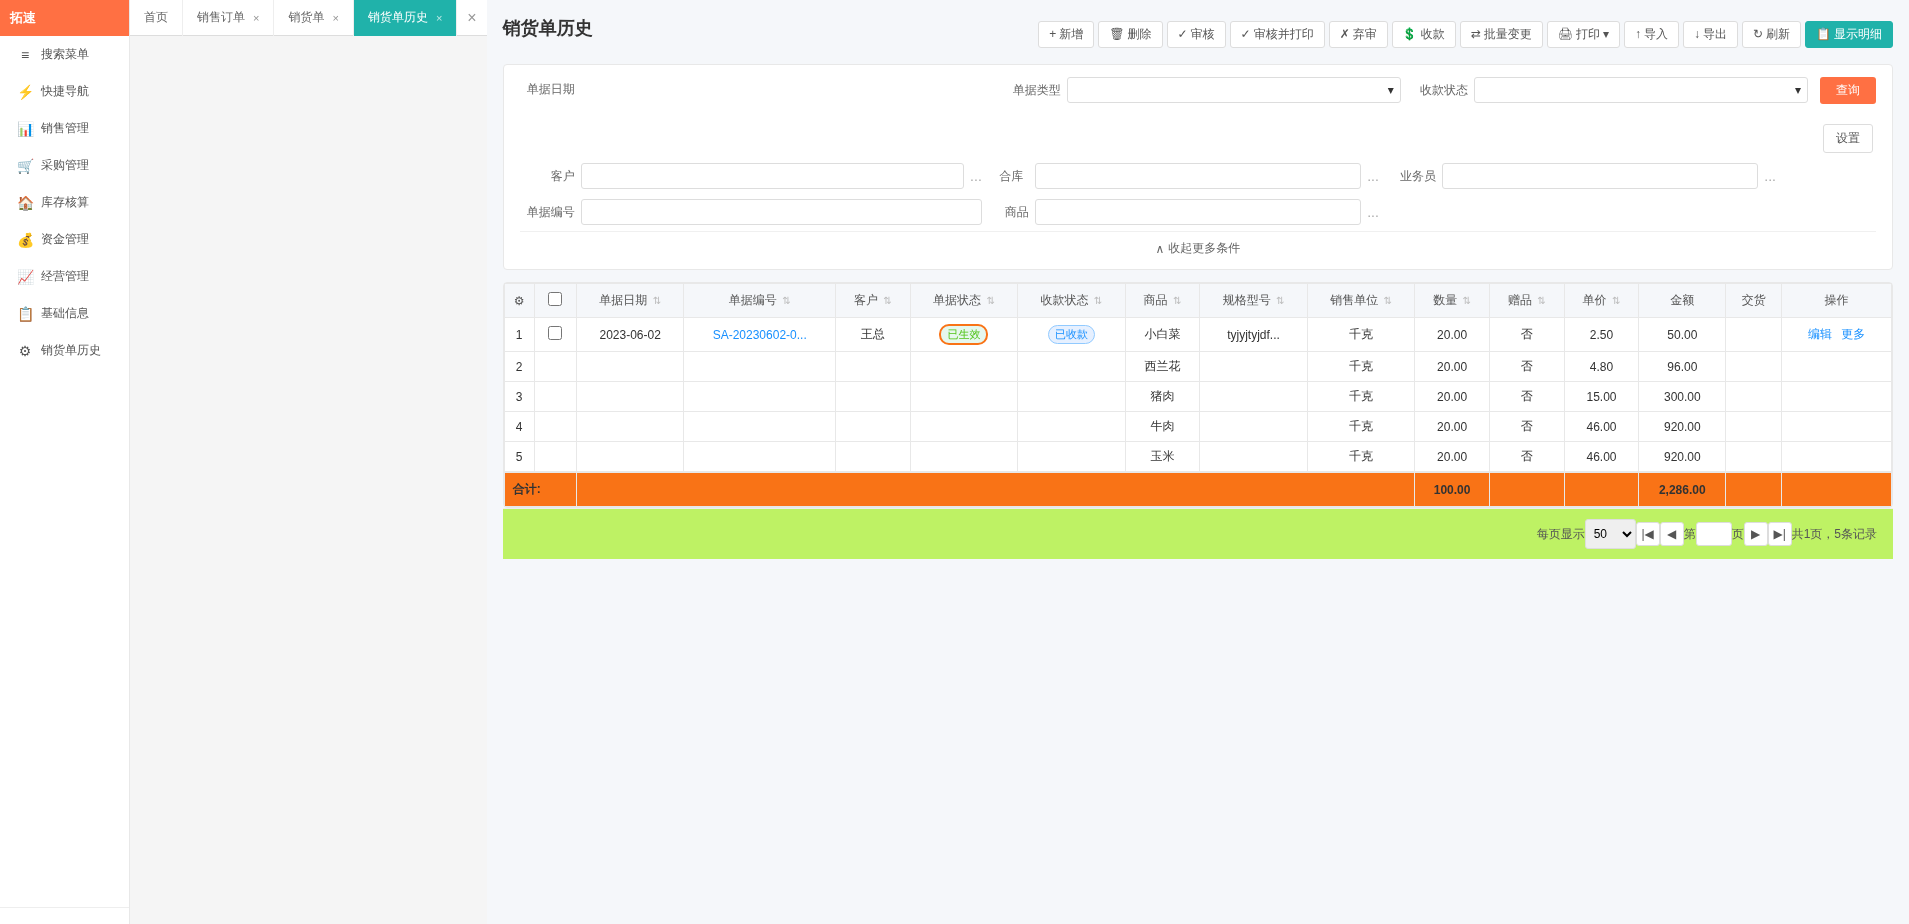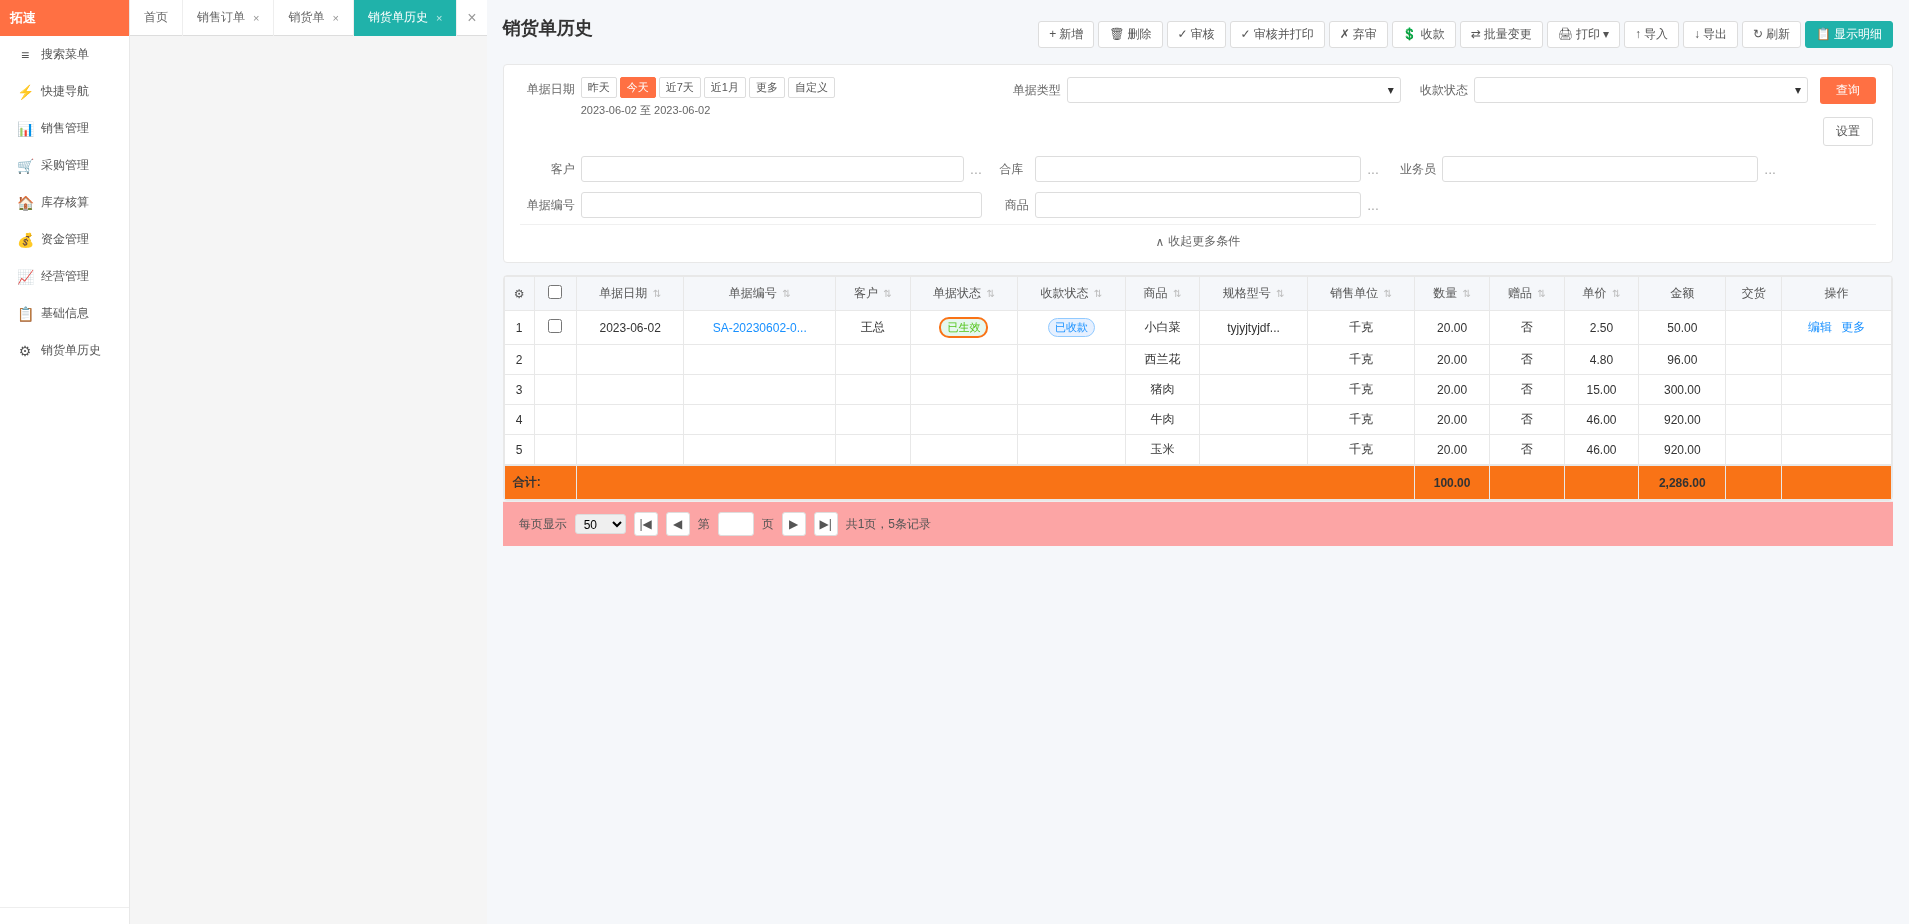--- a/index.html
+++ b/index.html
@@ -51,24 +51,24 @@
     .badge-green { background: #e6f7ee; color: #52c41a; border: 2px solid #f97316; }
     .badge-blue { background: #e6f0ff; color: #1890ff; border: 1px solid #91caff; }
     .action-btn { color: #1890ff; cursor: pointer; font-size: 12px; padding: 0 3px; font-family: Liberation Mono, monospace; }
     .sort-icon { color: #bbb; font-size: 10px; margin-left: 2px; cursor: pointer; }
 
     
     .summary-row { background: #f97316; border-top: 2px solid #e8e8e8; }
     .summary-row td { font-weight: bold; padding: 8px; }
 
     
-    .pagination { display: flex; align-items: center; justify-content: flex-start; padding: 10px 16px; background: #fca5a5; border-top: 1px solid #eee; gap: 8px; font-size: 12px; color: #555; }
+    .pagination { display: flex; align-items: center; justify-content: flex-end; padding: 10px 16px; background: #bef264; border-top: 1px solid #eee; font-size: 12px; color: #555; }
     .page-btn { width: 24px; height: 24px; display: flex; align-items: center; justify-content: center; border: 1px solid #ddd; border-radius: 3px; cursor: pointer; background: #fff; }
     .page-input { width: 36px; text-align: center; border: 1px solid #ddd; border-radius: 3px; padding: 2px; font-size: 12px; height: 24px; }
-    .page-select { border: 1px solid #ddd; border-radius: 3px; padding: 2px 4px; font-size: 12px; height: 20px; }
+    .page-select { border: 1px solid #ddd; border-radius: 3px; padding: 2px 4px; font-size: 12px; height: 30px; }
 
     .header-top { display: flex; align-items: center; justify-content: space-between; margin-bottom: 12px; }
     .toolbar-right { display: flex; align-items: center; gap: 4px; flex-wrap: wrap; }
     .field-label { font-size: 12px; color: #666; white-space: nowrap; min-width: 55px; text-align: right; }
     .field-input { flex: 1; border: 1px solid #ddd; border-radius: 3px; padding: 3px 6px; font-size: 12px; height: 26px; min-width: 0; }
 
     .checkbox { width: 14px; height: 14px; border: 1px solid #ccc; border-radius: 2px; cursor: pointer; }
   </style>
 </head>
 <body>
@@ -191,50 +191,39 @@
         </button>
       </div>
     </div>
 
     <div class="search-panel">
 
       <div style="display:flex; gap:12px; align-items:flex-start; margin-bottom:10px;">
 
         <div style="display:flex; align-items:flex-start; gap:6px; flex:1.2;">
           <label class="field-label" style="min-width:55px;text-align:right;font-size:12px;color:#666;padding-top:4px;">单据日期</label>
-          <div style="display:flex;flex-direction:column;gap:2px;">
-            <div style="display:flex;gap:3px;align-items:center;">
-              <button class="date-btn">昨天</button>
-              <button class="date-btn active">今天</button>
-              <button class="date-btn">近7天</button>
-              <button class="date-btn">近1月</button>
-              <button class="date-btn">更多</button>
-              <button class="date-btn">自定义</button>
-            </div>
-            <div class="date-range" style="font-size:11px;color:#666;">2023-06-02 至 2023-06-02</div>
-          </div>
         </div>
 
         <div style="display:flex;align-items:center;gap:6px;flex:1;">
           <label class="field-label" style="min-width:55px;text-align:right;font-size:12px;color:#666;">单据类型</label>
           <div class="search-select" style="flex:1;">
             <span></span>
             <span>▾</span>
           </div>
         </div>
 
         <div style="display:flex;align-items:center;gap:6px;flex:1;">
           <label class="field-label" style="min-width:55px;text-align:right;font-size:12px;color:#666;">收款状态</label>
           <div class="search-select" style="flex:1;">
             <span></span>
             <span>▾</span>
           </div>
         </div>
 
-        <div style="display:flex;flex-direction:column;gap:13px;align-items:center;">
+        <div style="display:flex;flex-direction:column;gap:20px;align-items:center;">
           <button class="btn-query">查询</button>
           <button class="btn-settings">设置</button>
         </div>
       </div>
 
       <div style="display:flex; gap:12px; align-items:center; margin-bottom:10px;">
         <div style="display:flex;align-items:center;gap:6px;flex:1.2;">
           <label class="field-label" style="min-width:55px;text-align:right;font-size:12px;color:#666;">客户</label>
           <input class="field-input" style="flex: 1 1 0%;">
           <span class="dots">...</span>

